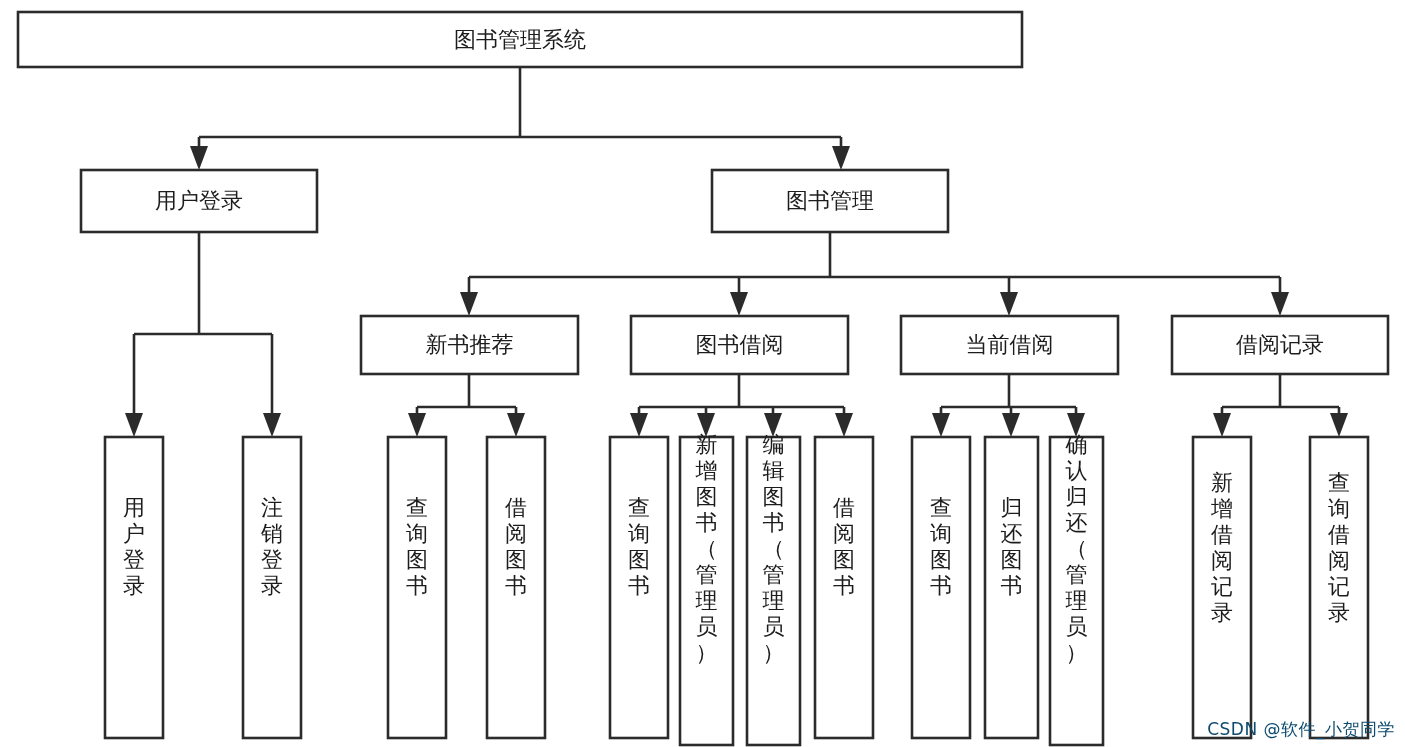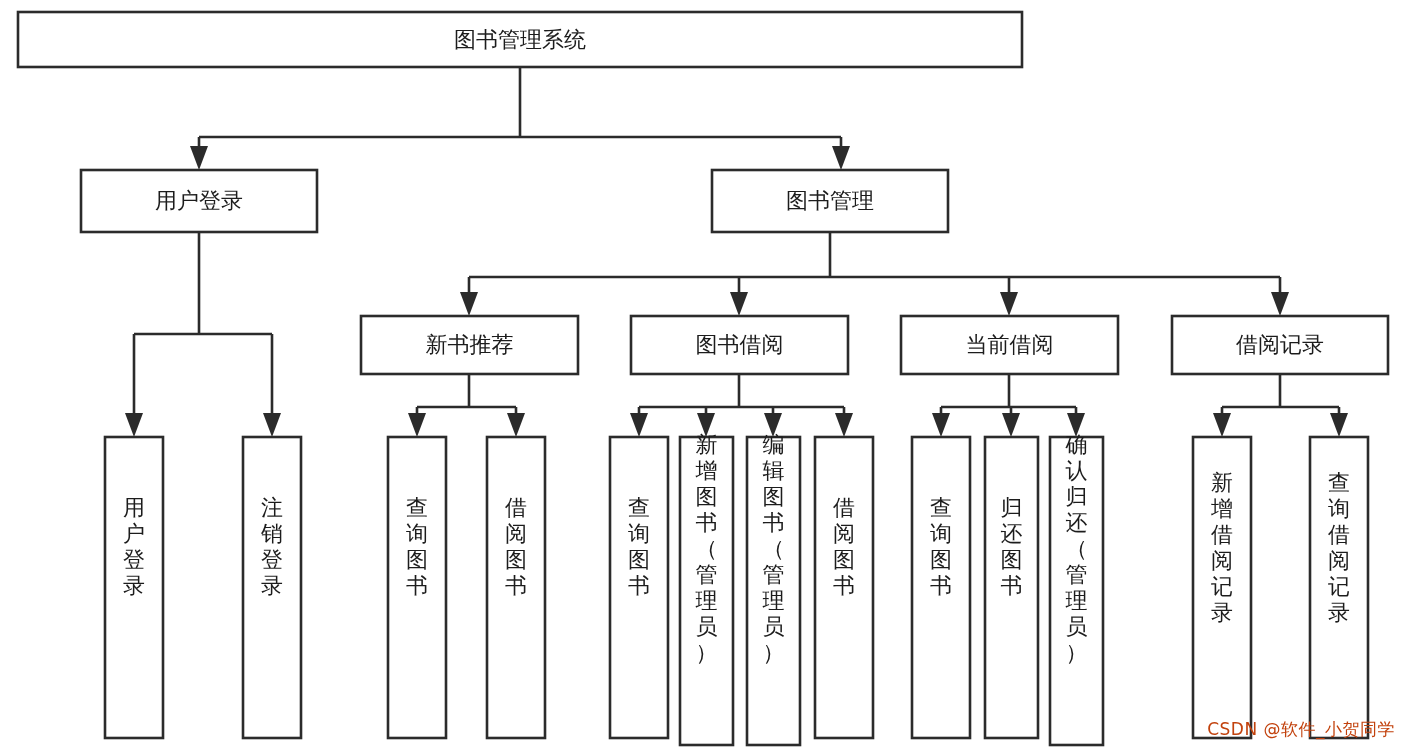--- a/index.html
+++ b/index.html
@@ -51,21 +51,21 @@
     font-size: 22px;
     fill: #1c1c1c;
     text-anchor: middle;
   }
   .watermark {
     position: absolute;
     right: 10px;
     bottom: 6px;
     font-family: "DejaVu Sans", "Liberation Sans", sans-serif;
     font-size: 17px;
-    color: #c2410c;
+    color: #0c4a6e;
     letter-spacing: 0.5px;
     white-space: nowrap;
     user-select: none;
     text-align: right;
   }
 </style>
 </head>
 <body>
 
 <div id="diagram-root">

